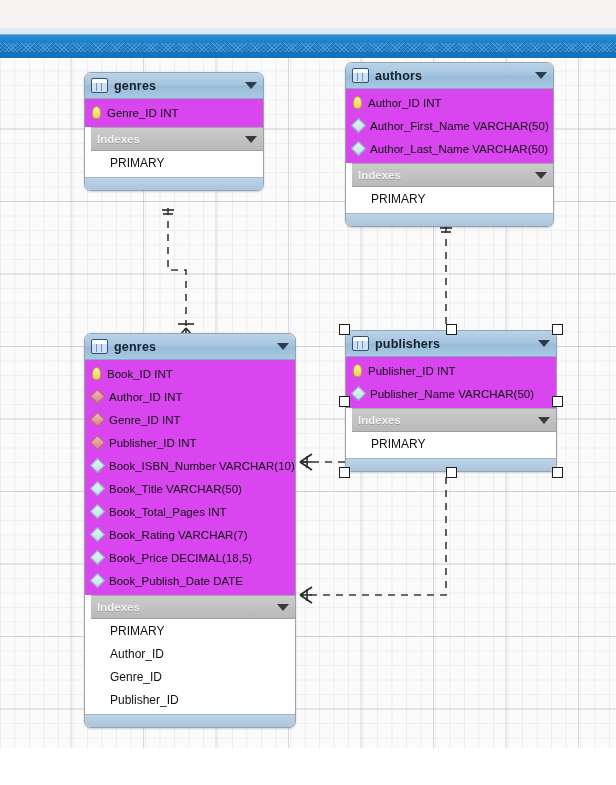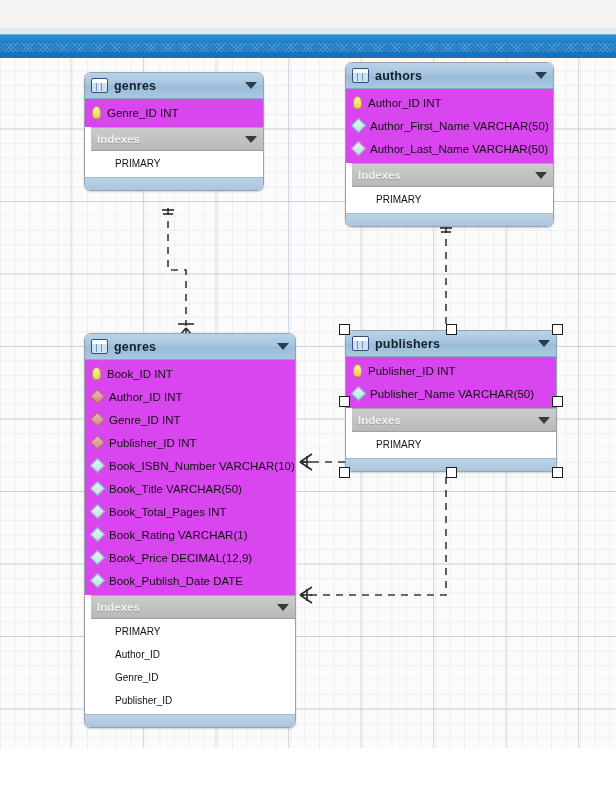--- a/index.html
+++ b/index.html
@@ -51,21 +51,21 @@
   .tbl .gem{width:9px;height:9px;margin-right:6px;flex:0 0 auto;}
   .gem.pk{width:7px;height:11px;border-radius:50% 50% 40% 40%;
      background:linear-gradient(to bottom,#fff3a8,#ead349);border:1px solid #b9a23a;}
   .gem.fk{transform:rotate(45deg);background:linear-gradient(135deg,#f0b9b9,#d88585);border:1px solid #b06e6e;}
   .gem.plain{transform:rotate(45deg);background:linear-gradient(135deg,#e4f6f6,#bde3e4);border:1px solid #8cbdc0;}
   .tbl .idxbar{height:22px;display:flex;align-items:center;padding:0 6px;
      background:linear-gradient(to bottom,#cbcbcb,#b9b9b9);border-top:1px solid #a8a8a8;border-bottom:1px solid #a0a0a0;margin-left:6px;}
   .tbl .idxbar .lbl{font-size:11.5px;font-weight:bold;color:#f2f2f2;flex:1 1 auto;text-shadow:0 1px 0 rgba(0,0,0,.18);}
   .tbl .idxbar .caret{border-top-color:#3a3a3a;}
   .tbl .idxs{background:#ffffff;padding:1px 0 2px 0;}
-  .tbl .idx{height:23px;line-height:23px;padding-left:14px;font-size:10px;color:#111;white-space:nowrap;margin-left:16px;}
+  .tbl .idx{height:23px;line-height:23px;padding-left:25px;font-size:12px;color:#111;white-space:nowrap;}
   .tbl .foot{height:12px;background:linear-gradient(to bottom,#bcd3e6,#a9c5dd);border-top:1px solid #9fb8cf;}
 
   
   .sel{position:absolute;width:11px;height:11px;background:#ffffff;border:1.5px solid #1c1c1c;box-sizing:border-box;}
 
   [data-name]{}
 </style>
 </head>
 <body>
 
@@ -197,25 +197,25 @@
               <div class="col" data-name="column-row">
                 <span class="gem plain" data-name="column-icon"></span>
                 <span data-name="column-label">Book_Title VARCHAR(50)</span>
               </div>
               <div class="col" data-name="column-row">
                 <span class="gem plain" data-name="column-icon"></span>
                 <span data-name="column-label">Book_Total_Pages INT</span>
               </div>
               <div class="col" data-name="column-row">
                 <span class="gem plain" data-name="column-icon"></span>
-                <span data-name="column-label">Book_Rating VARCHAR(1)</span>
-              </div>
-              <div class="col" data-name="column-row">
-                <span class="gem plain" data-name="column-icon"></span>
-                <span data-name="column-label">Book_Price DECIMAL(12,9)</span>
+                <span data-name="column-label">Book_Rating VARCHAR(7)</span>
+              </div>
+              <div class="col" data-name="column-row">
+                <span class="gem plain" data-name="column-icon"></span>
+                <span data-name="column-label">Book_Price DECIMAL(18,5)</span>
               </div>
               <div class="col" data-name="column-row">
                 <span class="gem plain" data-name="column-icon"></span>
                 <span data-name="column-label">Book_Publish_Date DATE</span>
               </div>
             </div>
             <div class="idxbar" data-name="indexes-section-header">
               <span class="lbl" data-name="indexes-label">Indexes</span>
               <span class="caret" data-name="indexes-collapse-caret-icon"></span>
             </div>

